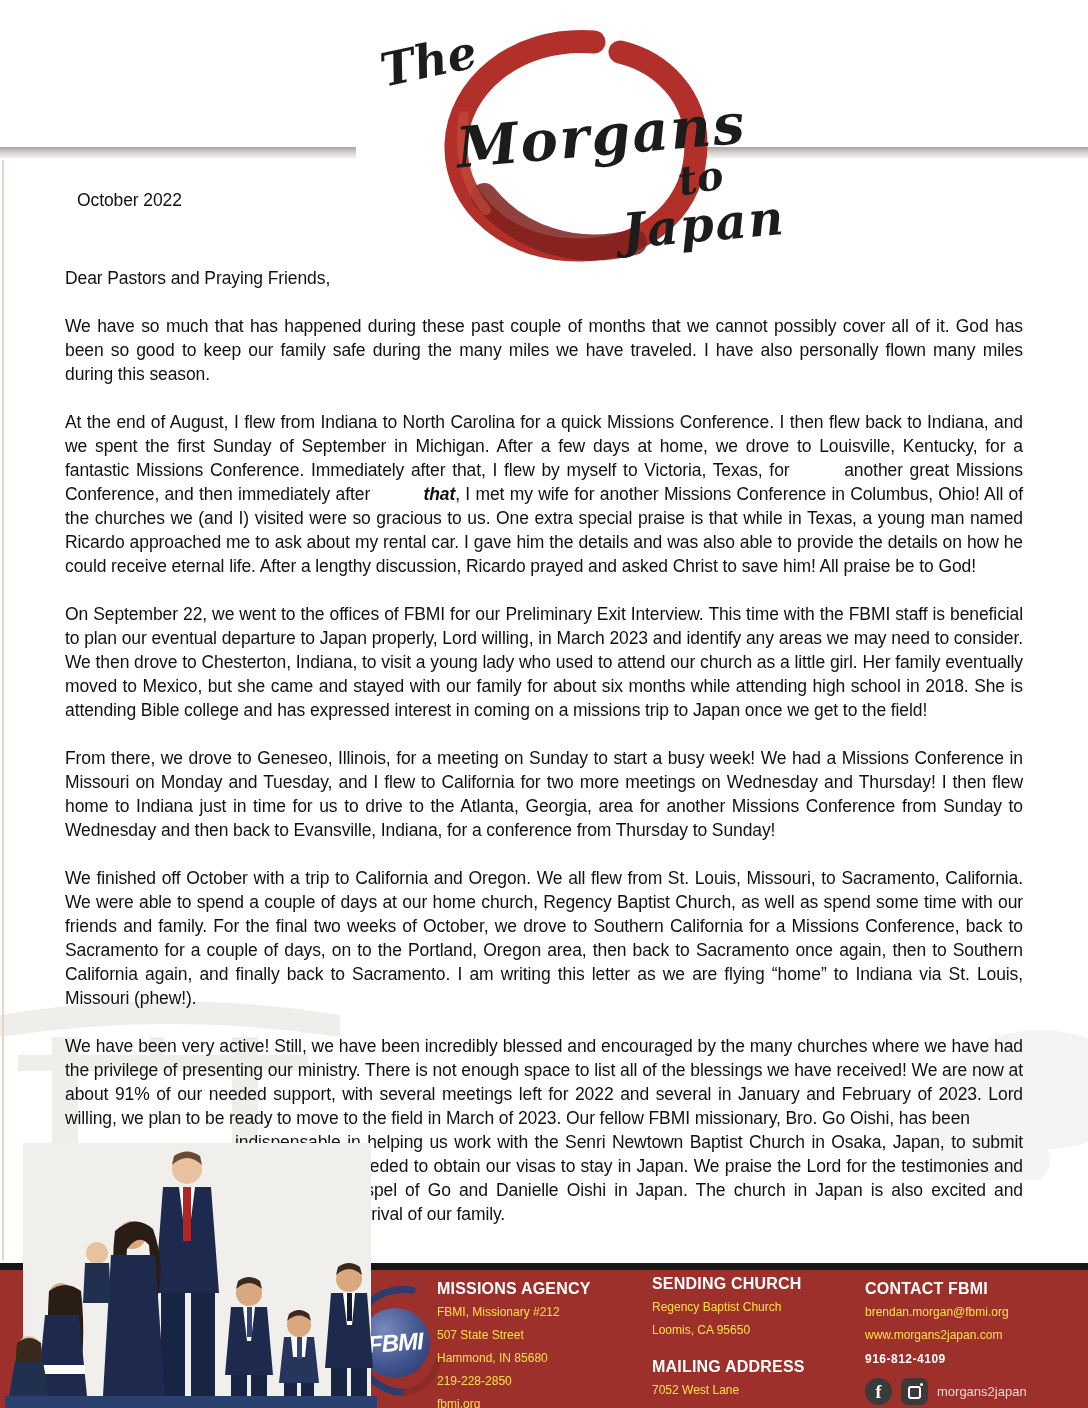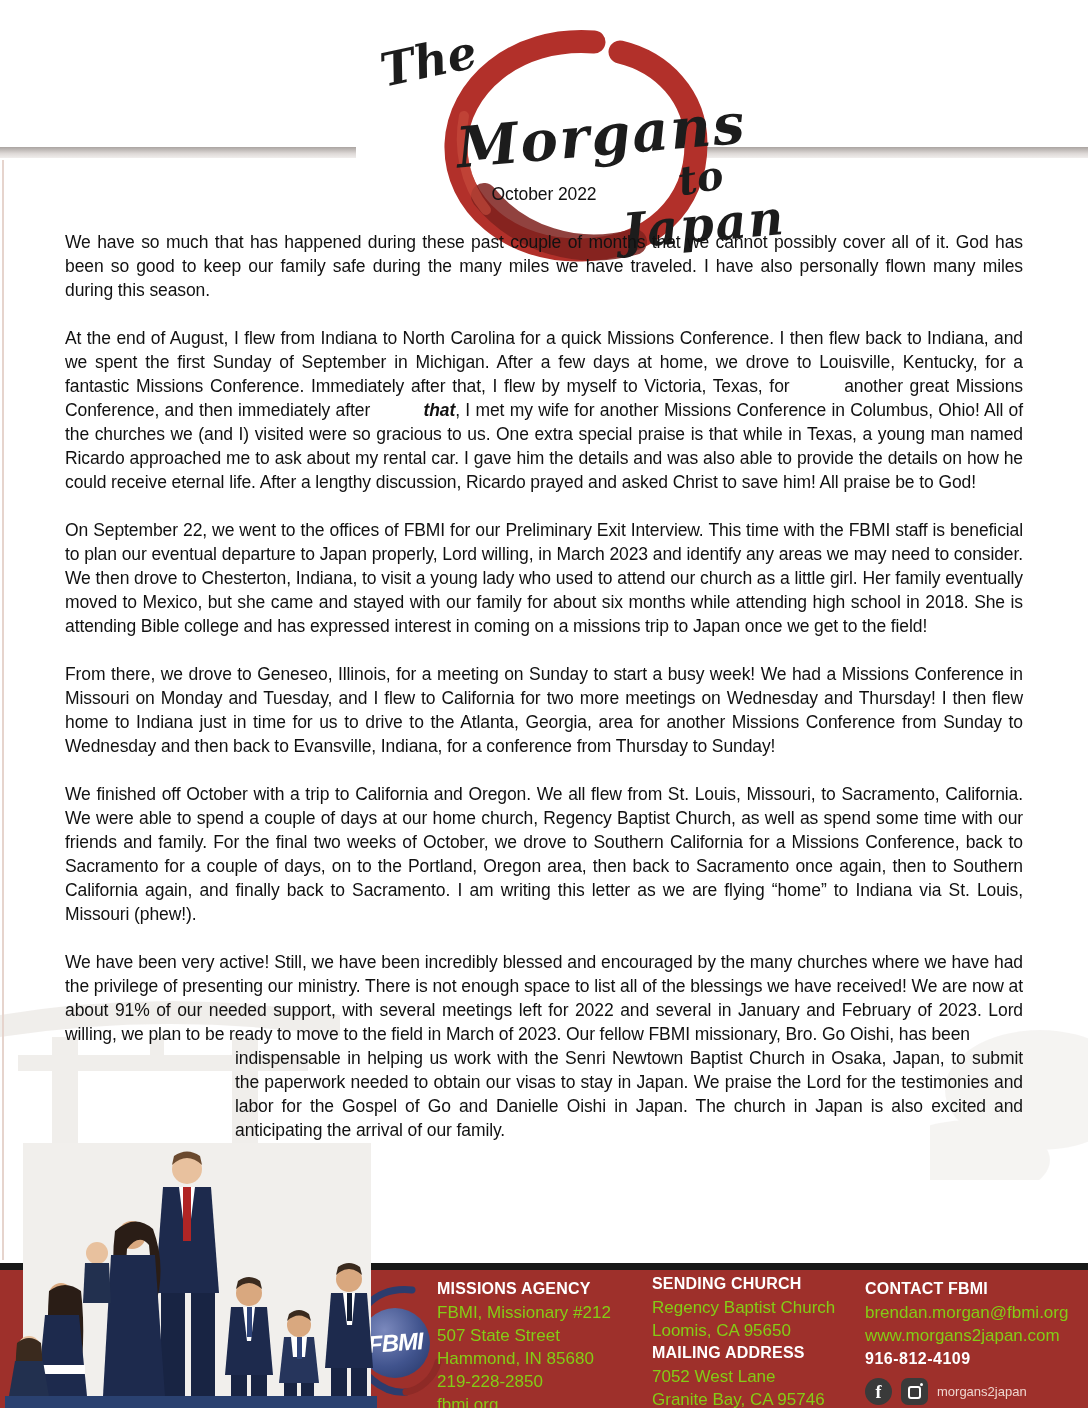--- a/index.html
+++ b/index.html
@@ -22,21 +22,21 @@
   .logo{position:absolute;left:356px;top:16px;width:440px;height:256px;z-index:3;}
   .logo .script{position:absolute;font-family:"DejaVu Serif",serif;font-style:italic;font-weight:700;color:#1c1c1c;white-space:nowrap;}
   .w-the{left:24px;top:18px;font-size:46px;transform:rotate(-12deg);}
   .w-morgans{left:100px;top:86px;font-size:56px;transform:rotate(-5deg);letter-spacing:2px;}
   .w-to{left:322px;top:138px;font-size:40px;transform:rotate(-10deg);}
   .w-japan{left:266px;top:180px;font-size:48px;transform:rotate(-5deg);letter-spacing:2px;}
 
   
   .letter{position:absolute;left:65px;top:176px;width:958px;z-index:4;color:#111;
           font-size:17.5px;line-height:24px;letter-spacing:-0.1px;}
-  .letter .date{margin:6px;text-align:center;}
+  .letter .date{margin:12px;}
   .letter .salutation{margin:54px 0 0;}
   .letter p.body{margin:24px 0 0;text-align:justify;}
   .letter p.wrapped{margin:0 0 0 170px;text-align:justify;}
   .em-i{margin-left:48px;}
   .em-bi{font-style:italic;font-weight:bold;margin-left:48px;}
 
   
   .photo{position:absolute;left:5px;top:1143px;width:372px;height:265px;z-index:6;}
 
   
@@ -45,23 +45,23 @@
   .fbmi-logo{position:absolute;left:350px;top:12px;width:92px;height:116px;}
   .fbmi-sphere{position:absolute;left:10px;top:26px;width:70px;height:70px;border-radius:50%;
      background:radial-gradient(circle at 35% 32%,#7b89bd,#41548e 55%,#243464);
      display:flex;align-items:center;justify-content:center;}
   .fbmi-sphere span{color:#fff;font-weight:bold;font-style:italic;font-size:24px;letter-spacing:-1px;transform:rotate(-4deg);}
   .fcol{position:absolute;}
   .col-agency{left:437px;top:10px;}
   .col-church{left:652px;top:5px;}
   .col-contact{left:865px;top:10px;}
   .fheading{color:#ffffff;font-weight:bold;font-size:16px;letter-spacing:.2px;margin:0 0 3px;}
-  .fheading.second{margin-top:2px;}
-  .fline{color:#84cc16;font-size:17px;line-height:23px;}
-  .fphone{color:#ffffff;font-weight:bold;font-size:16px;line-height:24px;letter-spacing:.5px;}
+  .fheading.second{margin-top:16px;}
+  .fline{color:#fde047;font-size:12px;line-height:23px;}
+  .fphone{color:#ffffff;font-weight:bold;font-size:12px;line-height:24px;letter-spacing:.5px;}
   .social-row{display:flex;align-items:center;gap:9px;margin-top:7px;}
   .icon-fb{width:27px;height:27px;border-radius:50%;background:#3a3a3a;display:flex;align-items:center;justify-content:center;}
   .icon-fb span{color:#fff;font-family:"Liberation Serif",serif;font-weight:bold;font-size:18px;line-height:1;}
   .icon-ig{position:relative;width:27px;height:27px;border-radius:7px;background:#3a3a3a;}
   .icon-ig .lens{position:absolute;left:7px;top:8px;width:9px;height:9px;border:2px solid #fff;border-radius:3px;}
   .icon-ig .dot{position:absolute;right:5px;top:5px;width:3px;height:3px;background:#fff;border-radius:50%;}
   .social-handle{color:#eed6cf;font-size:13px;}
 </style>
 </head>
 <body>
@@ -92,20 +92,21 @@
       <path d="M30 90 C 24 120, 30 158, 52 184" fill="none" stroke="#c94f3f" stroke-width="10" stroke-linecap="round" opacity="0.6"></path>
     </svg>
     <span class="script w-the">The</span>
     <span class="script w-morgans">Morgans</span>
     <span class="script w-to">to</span>
     <span class="script w-japan">Japan</span>
   </div>
 
   <div class="letter">
     <p class="date">October 2022</p>
+    <p class="salutation">Dear Pastors and Praying Friends,</p>
     <p class="body">We have so much that has happened during these past couple of months that we cannot possibly cover all of it. God has been so good to keep our family safe during the many miles we have traveled. I have also personally flown many miles during this season.</p>
     <p class="body"><span>At the end of August, I flew from Indiana to North Carolina for a quick Missions Conference. I then flew back to Indiana, and we spent the first Sunday of September in Michigan. After a few days at home, we drove to Louisville, Kentucky, for a fantastic Missions Conference. Immediately after that, I flew by myself to Victoria, Texas, for </span><span class="em-i">another</span><span> great Missions Conference, and then immediately after </span><span class="em-bi">that</span><span>, I met my wife for another Missions Conference in Columbus, Ohio! All of the churches we (and I) visited were so gracious to us. One extra special praise is that while in Texas, a young man named Ricardo approached me to ask about my rental car. I gave him the details and was also able to provide the details on how he could receive eternal life. After a lengthy discussion, Ricardo prayed and asked Christ to save him! All praise be to God!</span></p>
     <p class="body">On September 22, we went to the offices of FBMI for our Preliminary Exit Interview. This time with the FBMI staff is beneficial to plan our eventual departure to Japan properly, Lord willing, in March 2023 and identify any areas we may need to consider. We then drove to Chesterton, Indiana, to visit a young lady who used to attend our church as a little girl. Her family eventually moved to Mexico, but she came and stayed with our family for about six months while attending high school in 2018. She is attending Bible college and has expressed interest in coming on a missions trip to Japan once we get to the field!</p>
     <p class="body">From there, we drove to Geneseo, Illinois, for a meeting on Sunday to start a busy week! We had a Missions Conference in Missouri on Monday and Tuesday, and I flew to California for two more meetings on Wednesday and Thursday! I then flew home to Indiana just in time for us to drive to the Atlanta, Georgia, area for another Missions Conference from Sunday to Wednesday and then back to Evansville, Indiana, for a conference from Thursday to Sunday!</p>
     <p class="body">We finished off October with a trip to California and Oregon. We all flew from St. Louis, Missouri, to Sacramento, California. We were able to spend a couple of days at our home church, Regency Baptist Church, as well as spend some time with our friends and family. For the final two weeks of October, we drove to Southern California for a Missions Conference, back to Sacramento for a couple of days, on to the Portland, Oregon area, then back to Sacramento once again, then to Southern California again, and finally back to Sacramento. I am writing this letter as we are flying “home” to Indiana via St. Louis, Missouri (phew!).</p>
     <p class="body">We have been very active! Still, we have been incredibly blessed and encouraged by the many churches where we have had the privilege of presenting our ministry. There is not enough space to list all of the blessings we have received! We are now at about 91% of our needed support, with several meetings left for 2022 and several in January and February of 2023. Lord willing, we plan to be ready to move to the field in March of 2023. Our fellow FBMI missionary, Bro. Go Oishi, has been</p>
     <p class="wrapped">indispensable in helping us work with the Senri Newtown Baptist Church in Osaka, Japan, to submit the paperwork needed to obtain our visas to stay in Japan. We praise the Lord for the testimonies and labor for the Gospel of Go and Danielle Oishi in Japan. The church in Japan is also excited and anticipating the arrival of our family.</p>
   </div>
 
   <svg class="photo" viewBox="0 0 372 265">

